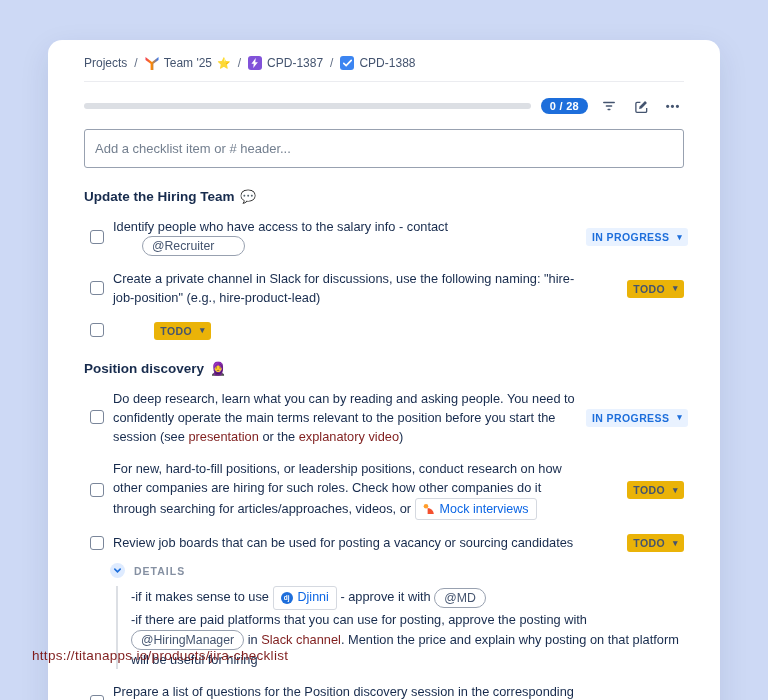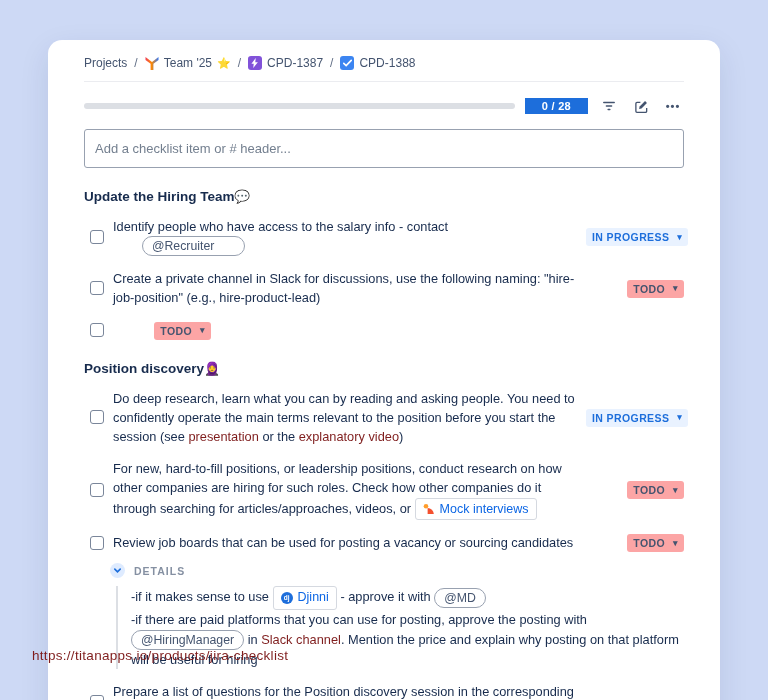--- a/index.html
+++ b/index.html
@@ -22,36 +22,36 @@
   .crumb { display:inline-flex; align-items:center; gap:5px; cursor:pointer; }
   .crumb-sep { color:#626f86; }
   .mini-ic { width:14px; height:14px; border-radius:3px; display:inline-flex; align-items:center; justify-content:center; flex:0 0 auto; }
   .ic-epic { background:#8152d9; }
   .ic-task { background:#3c85f1; }
   .star { font-size:11px; line-height:1; }
   
   .cl-title { margin-top:19px; font-size:13.5px; font-weight:bold; color:#172b4d; }
   .progress-row { margin-top:13px; display:flex; align-items:center; gap:10px; }
   .progress-track { flex:1; height:6px; background:#dcdfe4; border-radius:3px; }
-  .count-badge { background:#1d6edb; color:#fff; font-size:11px; font-weight:bold; padding:2px 17px; border-radius:0; letter-spacing:.3px; }
+  .count-badge { background:#1d6edb; color:#fff; font-size:11px; font-weight:bold; padding:2px 9px; border-radius:8px; letter-spacing:.3px; }
   .tool-btn { width:22px; height:22px; display:inline-flex; align-items:center; justify-content:center; border-radius:3px; cursor:pointer; color:#44546f; }
   .more-glyph { font-size:11px; letter-spacing:1px; color:#44546f; font-weight:bold; }
   
   .add-input { margin-top:12px; width:100%; height:39px; border:1.5px solid #98a1b0; border-radius:3px; padding:0 10px; font-size:13px; font-family:"Liberation Sans",sans-serif; color:#172b4d; }
   .add-input::placeholder { color:#737f8f; }
   
-  .section-heading { margin-top:21px; font-size:13.5px; font-weight:bold; color:#172b4d; display:flex; align-items:center; }
+  .section-heading { margin-top:21px; font-size:13.5px; font-weight:bold; color:#172b4d; display:flex; align-items:center; gap:6px; }
   .s-emoji { font-size:13px; }
   .item { display:flex; align-items:center; gap:9px; padding-left:6px; margin-top:13px; }
   .checkbox { width:14px; height:14px; border:1.2px solid #7a869a; border-radius:3px; flex:0 0 auto; background:#fff; cursor:pointer; }
   .item-text { flex:1; font-size:12.8px; line-height:1.5; color:#172b4d; }
   .status-col { width:98px; text-align:right; flex:0 0 auto; }
   .status-badge { display:inline-flex; align-items:center; gap:8px; font-size:10.5px; font-weight:bold; letter-spacing:.4px; padding:3px 6px; border-radius:3px; cursor:pointer; white-space:nowrap; }
   .status-inprogress { background:#e9f2ff; color:#1d6edb; }
-  .status-todo { background:#fca5a5; color:#44546f; }
+  .status-todo { background:#eab308; color:#44546f; }
   .chev { font-size:9px; line-height:1; }
   .mention { display:inline-block; border:1px solid #98a1b0; border-radius:11px; padding:0 9px; font-size:12.3px; color:#44546f; line-height:18px; background:#fff; cursor:pointer; }
   .mention.wide { padding-right:30px;margin-left:29px; }
   .link { color:#7f1d1d; cursor:pointer; }
   .chip { display:inline-flex; align-items:center; gap:5px; border:1px solid #d5d9e0; border-radius:3px; padding:1px 7px; background:#fff; color:#0c66e4; font-size:12.5px; cursor:pointer; vertical-align:middle; }
   .djinni-ic { width:12px; height:12px; border-radius:50%; background:#1d6edb; color:#fff; font-size:6.5px; font-weight:bold; display:inline-flex; align-items:center; justify-content:center; }
   
   .details-head { margin:11px 0 0 26px; display:flex; align-items:center; gap:9px; cursor:pointer; }
   .details-toggle { width:15px; height:15px; border-radius:50%; background:#deebff; display:inline-flex; align-items:center; justify-content:center; }
   .details-label { font-size:10.5px; font-weight:bold; letter-spacing:1px; color:#8590a2; }

